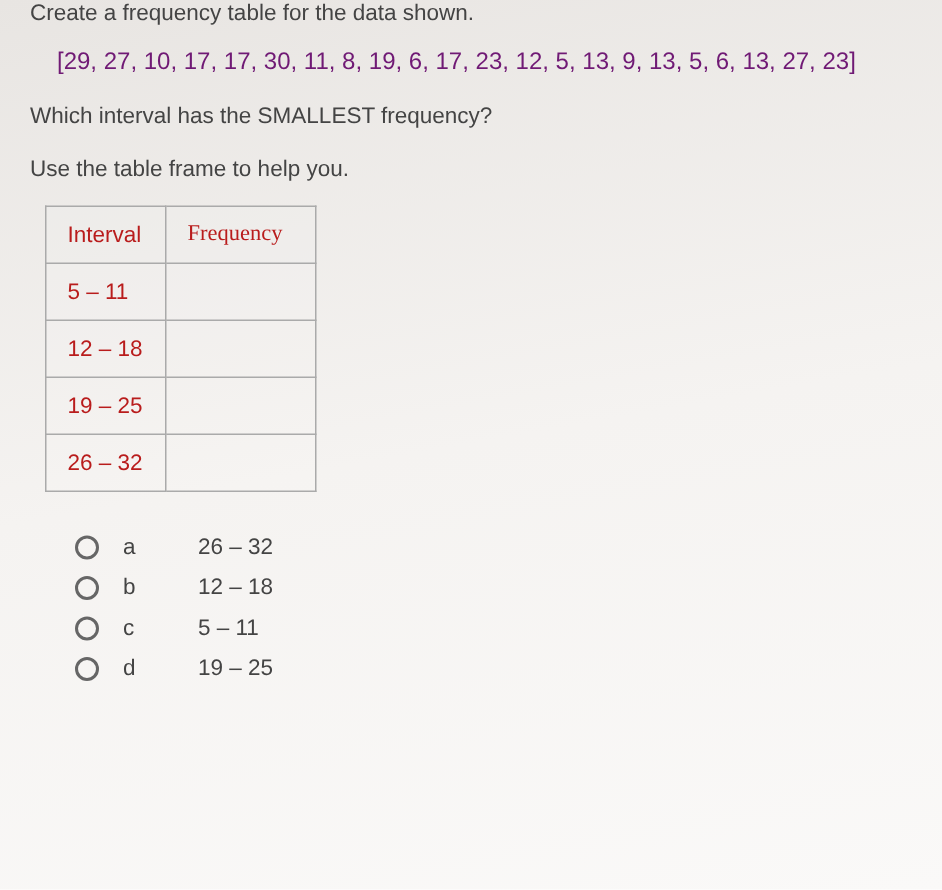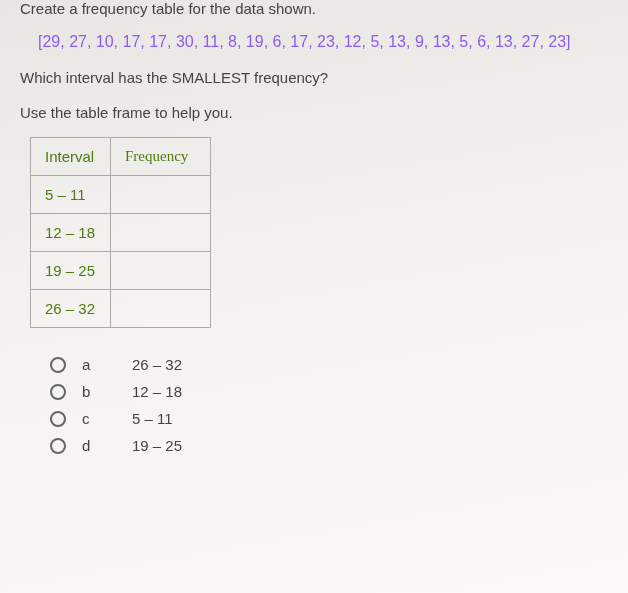--- a/index.html
+++ b/index.html
@@ -20,36 +20,36 @@
       font-size: 15px;
       color: #444;
       margin-bottom: 14px;
       line-height: 1.4;
     }
     .first-line {
       margin-top: -2px;
     }
     .data-set {
       font-size: 16px;
-      color: #8b5cf6;
+      color: #701a75;
       margin-bottom: 16px;
       margin-left: 18px;
     }
     table {
       border-collapse: collapse;
       margin-top: 8px;
       margin-bottom: 28px;
       margin-left: 10px;
     }
     th, td {
       border: 1px solid #aaa;
       padding: 10px 14px;
       text-align: left;
       font-size: 15px;
-      color: #4d7c0f;
+      color: #b91c1c;
       background: rgba(255,255,255,0.1);
     }
     th {
       font-weight: normal;
       background: rgba(240,240,240,0.3);
     }
     .interval-col {
       width: 80px;
     }
     .freq-col {

